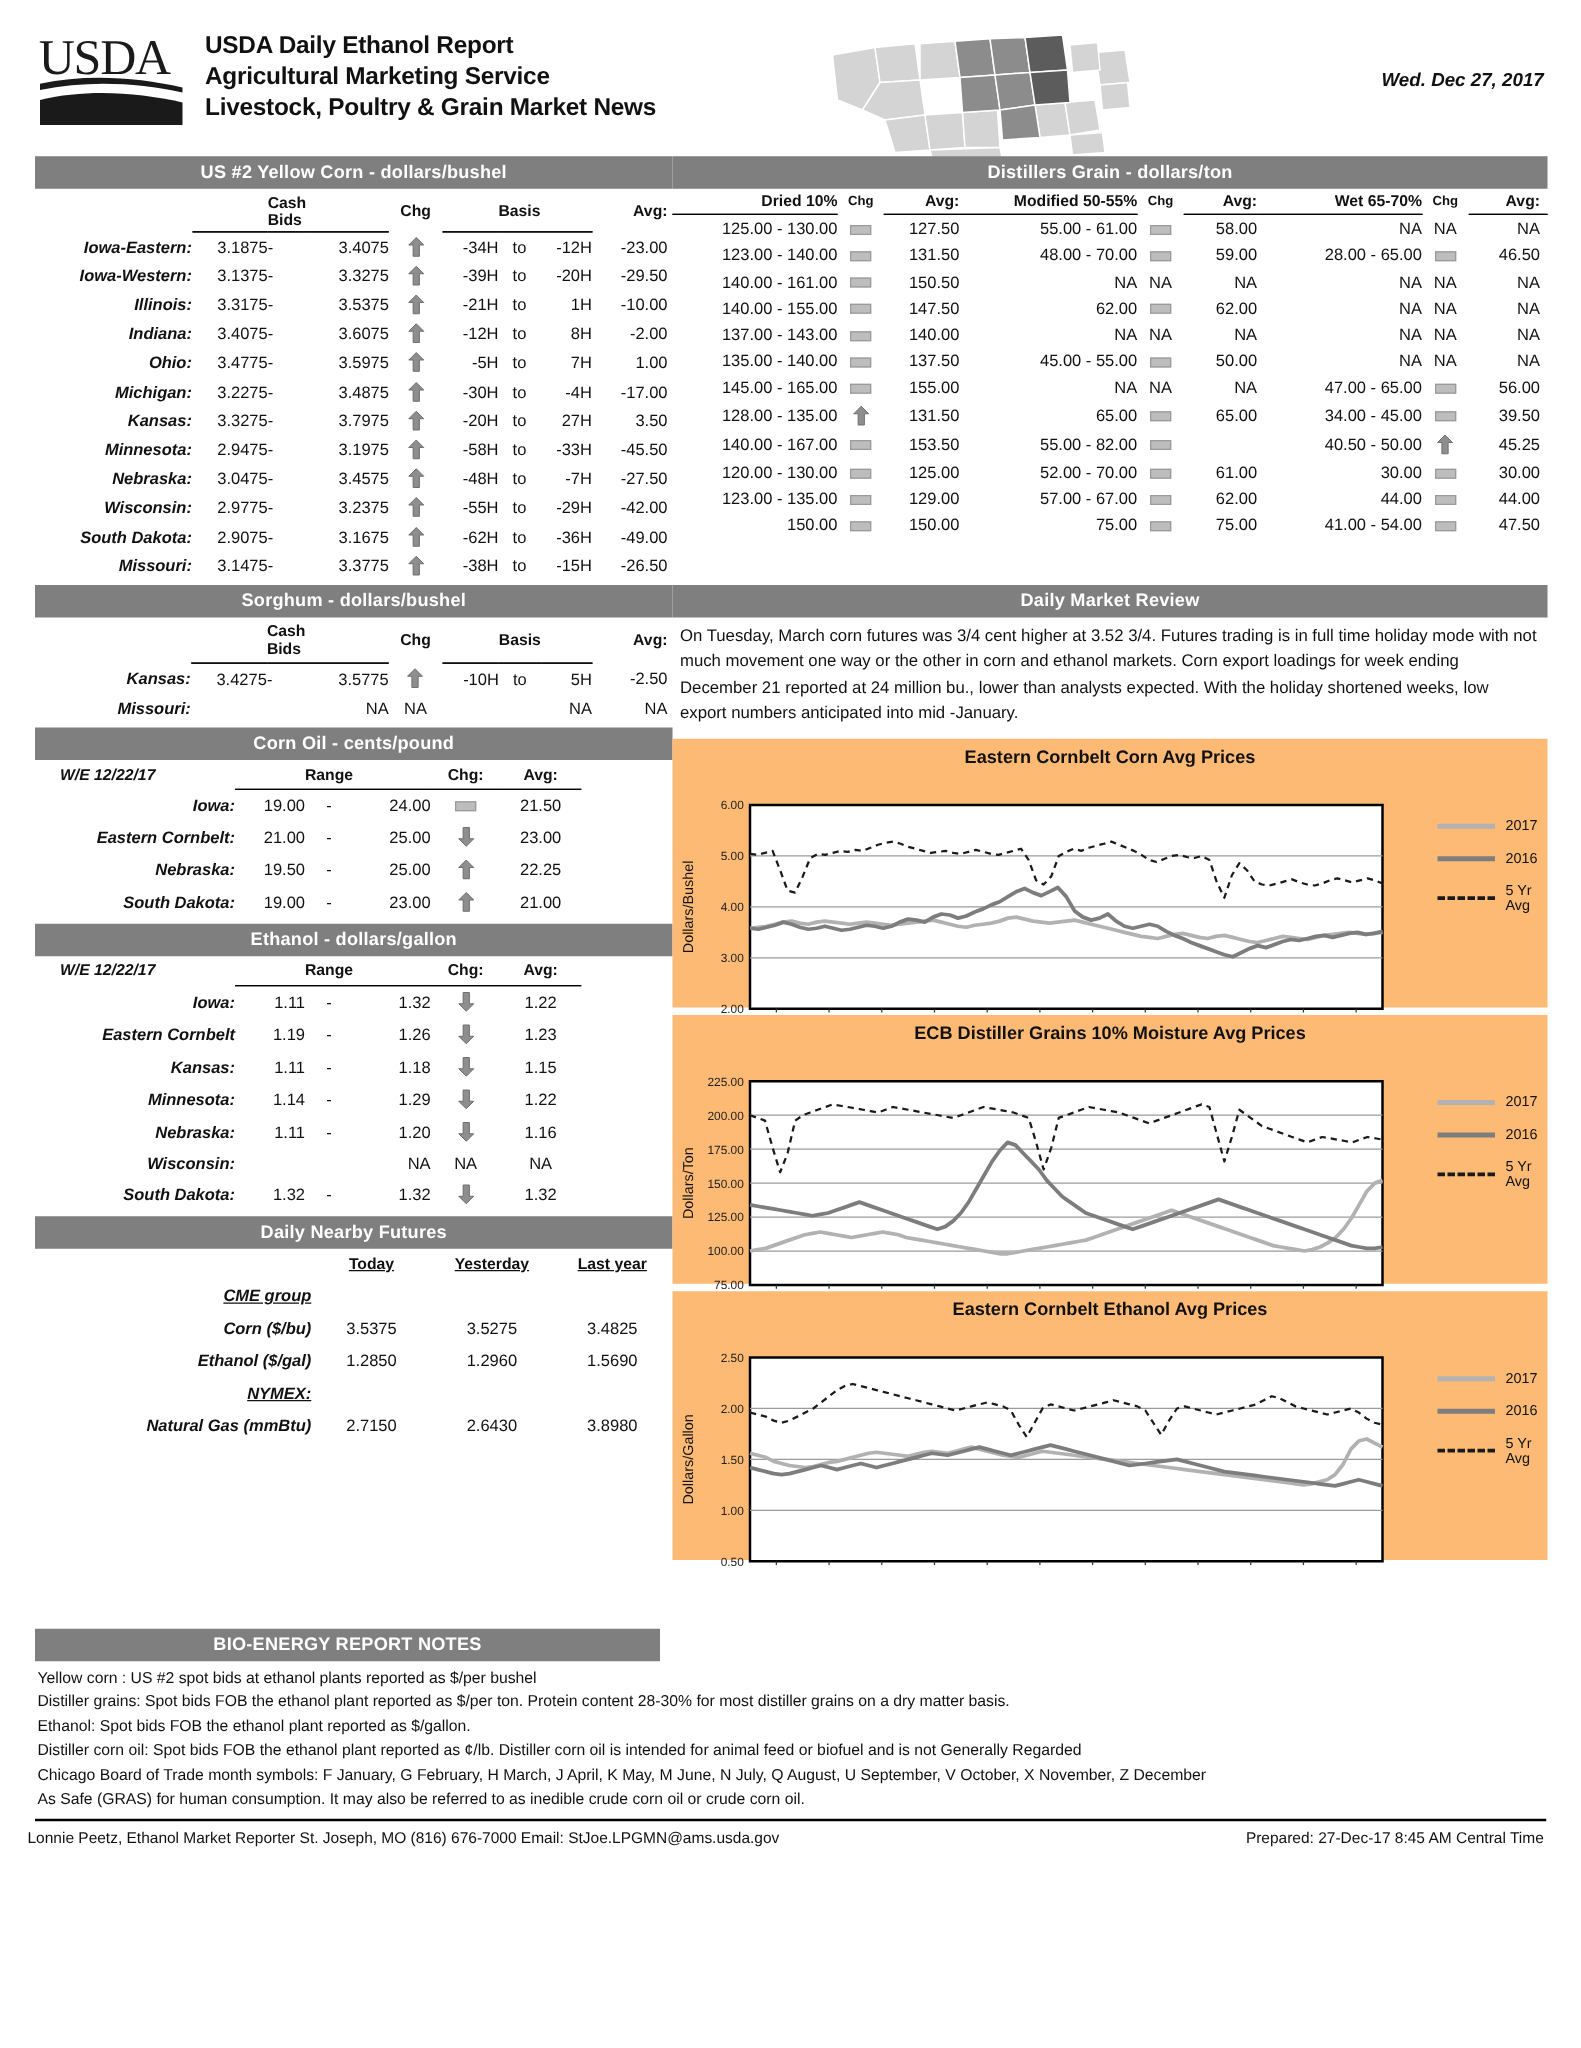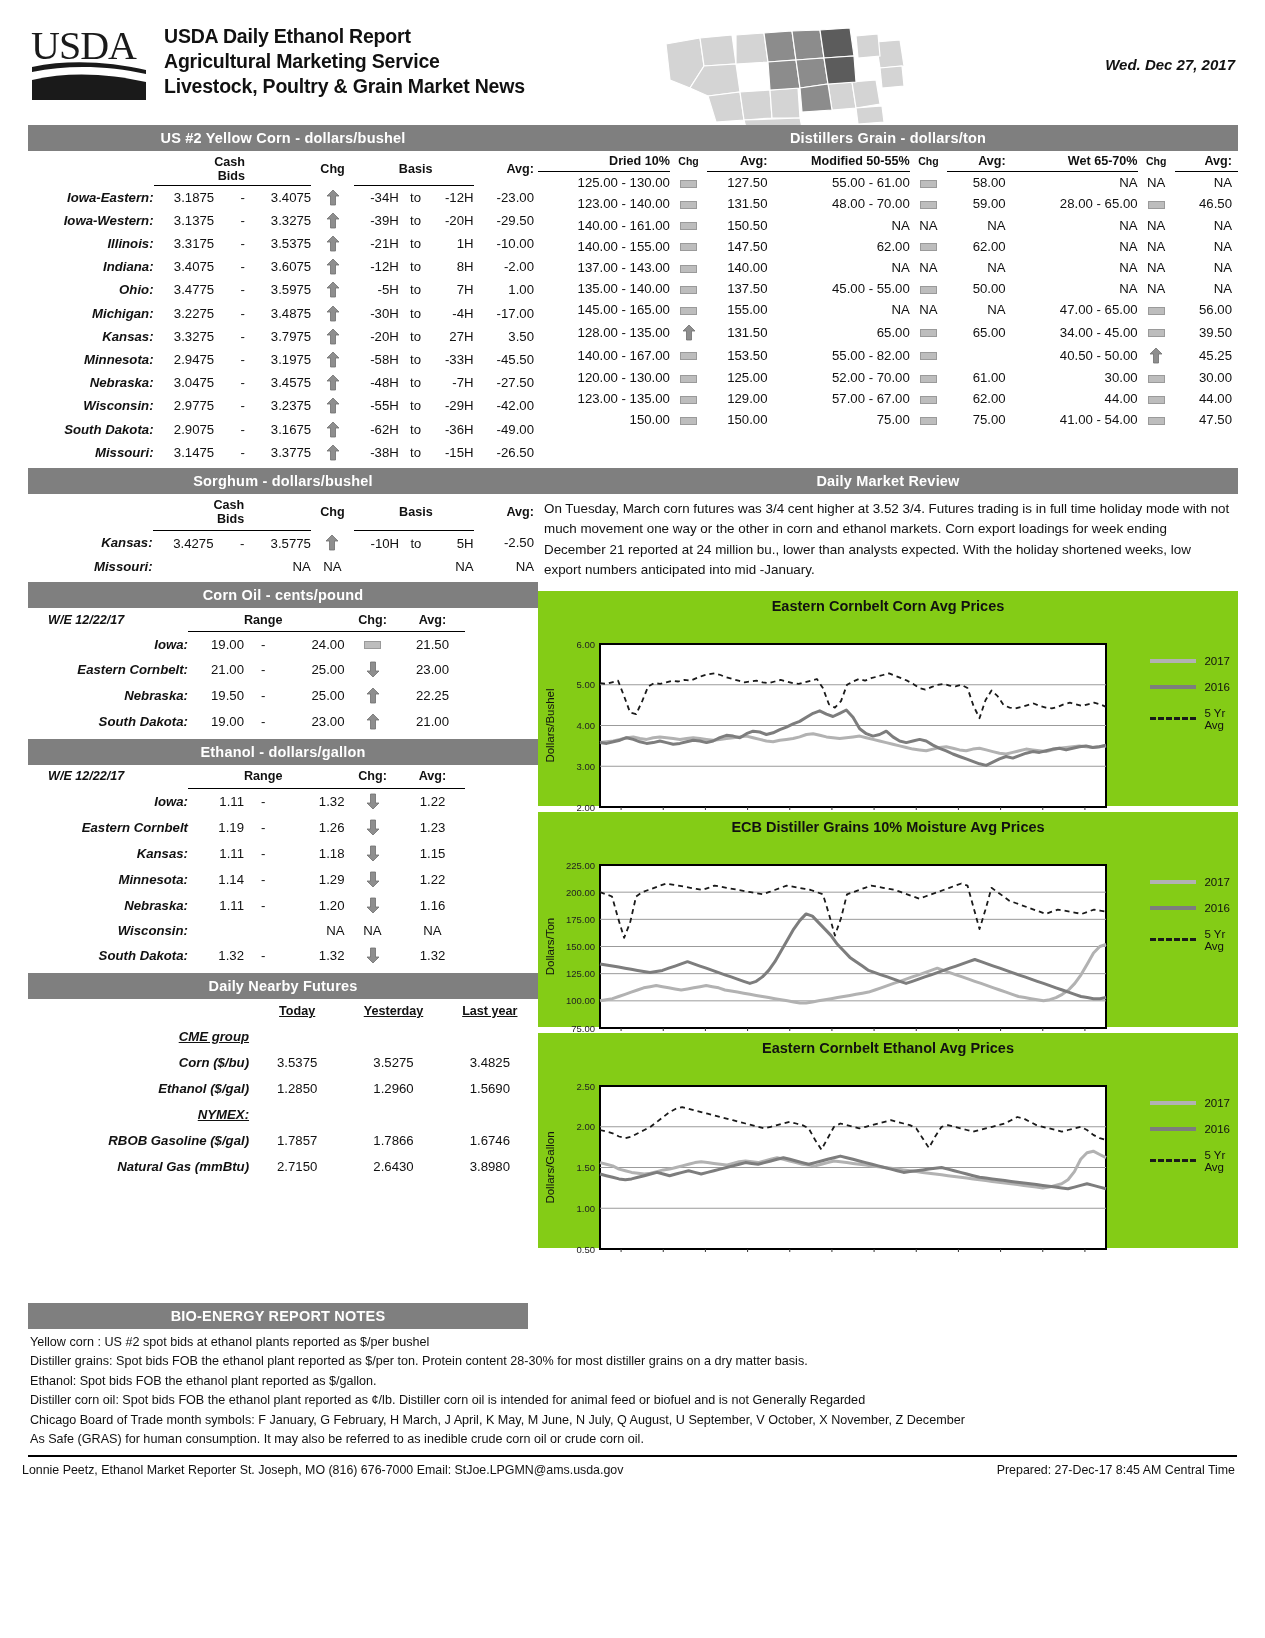--- a/index.html
+++ b/index.html
@@ -28,21 +28,21 @@
   .rowlab{text-align:right;font-weight:bold;padding-right:7px;white-space:nowrap;font-style:italic;}
   .lowrow td{padding:3.1px 0;}
 
   
   .arw{display:inline-block;width:14px;height:17px;vertical-align:middle;}
   .flat{display:inline-block;width:15px;height:6px;background:#bdbdbd;border:1px solid #9a9a9a;vertical-align:middle;}
 
   
   .corn-tbl .rowlab{width:128px;}
   .corn-tbl .cb1{width:62px;text-align:right;}
-  .corn-tbl .cbd{width:12px;text-align:right;margin-left:22px;}
+  .corn-tbl .cbd{width:12px;text-align:left;margin-left:22px;}
   .corn-tbl .cb2{width:68px;text-align:right;}
   .corn-tbl .chg{width:44px;text-align:center;}
   .corn-tbl .b1{width:46px;text-align:right;}
   .corn-tbl .bto{width:24px;text-align:center;}
   .corn-tbl .b2{width:42px;text-align:right;}
   .corn-tbl .avg{width:62px;text-align:right;padding-right:4px;}
 
   
   .dg-tbl{font-size:13.2px;}
   .dg-tbl .dried{width:158px;text-align:right;}
@@ -69,21 +69,21 @@
 
   
   .fut-tbl .rowlab{width:218px;}
   .fut-tbl .v{width:95px;text-align:center;}
   .fut-tbl td{padding:5.5px 0;}
 
   
   .review-text{font-size:13.4px;line-height:20.5px;padding:5px 8px 4px 6px;}
 
   
-  .chart-box{background:#84cc16;margin-top:6px;position:relative;height:215px;width:700px;}
+  .chart-box{background:#fdba74;margin-top:6px;position:relative;height:215px;width:700px;}
   .chart-title{text-align:center;font-weight:bold;font-size:14.5px;padding-top:7px;}
   .plot-holder{position:relative;margin:2px 0 0 0;}
   .legend{position:absolute;right:8px;font-size:11.5px;}
   .legend-row{display:flex;align-items:center;margin-bottom:14px;}
   .lg-swatch{width:46px;height:4px;margin-right:8px;}
   .lg-dash{width:46px;height:0;border-top:3px dashed #1a1a1a;margin-right:8px;}
 
   
   .notes-band{width:500px;margin-left:28px;}
   .note-line{font-size:12.6px;padding:5.5px 0 0 2px;}
@@ -704,26 +704,20 @@
               <td class="rowlab">Ethanol ($/gal)</td>
               <td class="v">1.2850</td>
               <td class="v">1.2960</td>
               <td class="v">1.5690</td>
             </tr>
             <tr>
               <td class="rowlab u">NYMEX:</td>
               <td class="v"></td>
               <td class="v"></td>
               <td class="v"></td>
-            </tr>
-            <tr>
-              <td class="rowlab">RBOB Gasoline ($/gal)</td>
-              <td class="v">1.7857</td>
-              <td class="v">1.7866</td>
-              <td class="v">1.6746</td>
             </tr>
             <tr>
               <td class="rowlab">Natural Gas (mmBtu)</td>
               <td class="v">2.7150</td>
               <td class="v">2.6430</td>
               <td class="v">3.8980</td>
             </tr>
           </tbody>
       </table>
     </div>

